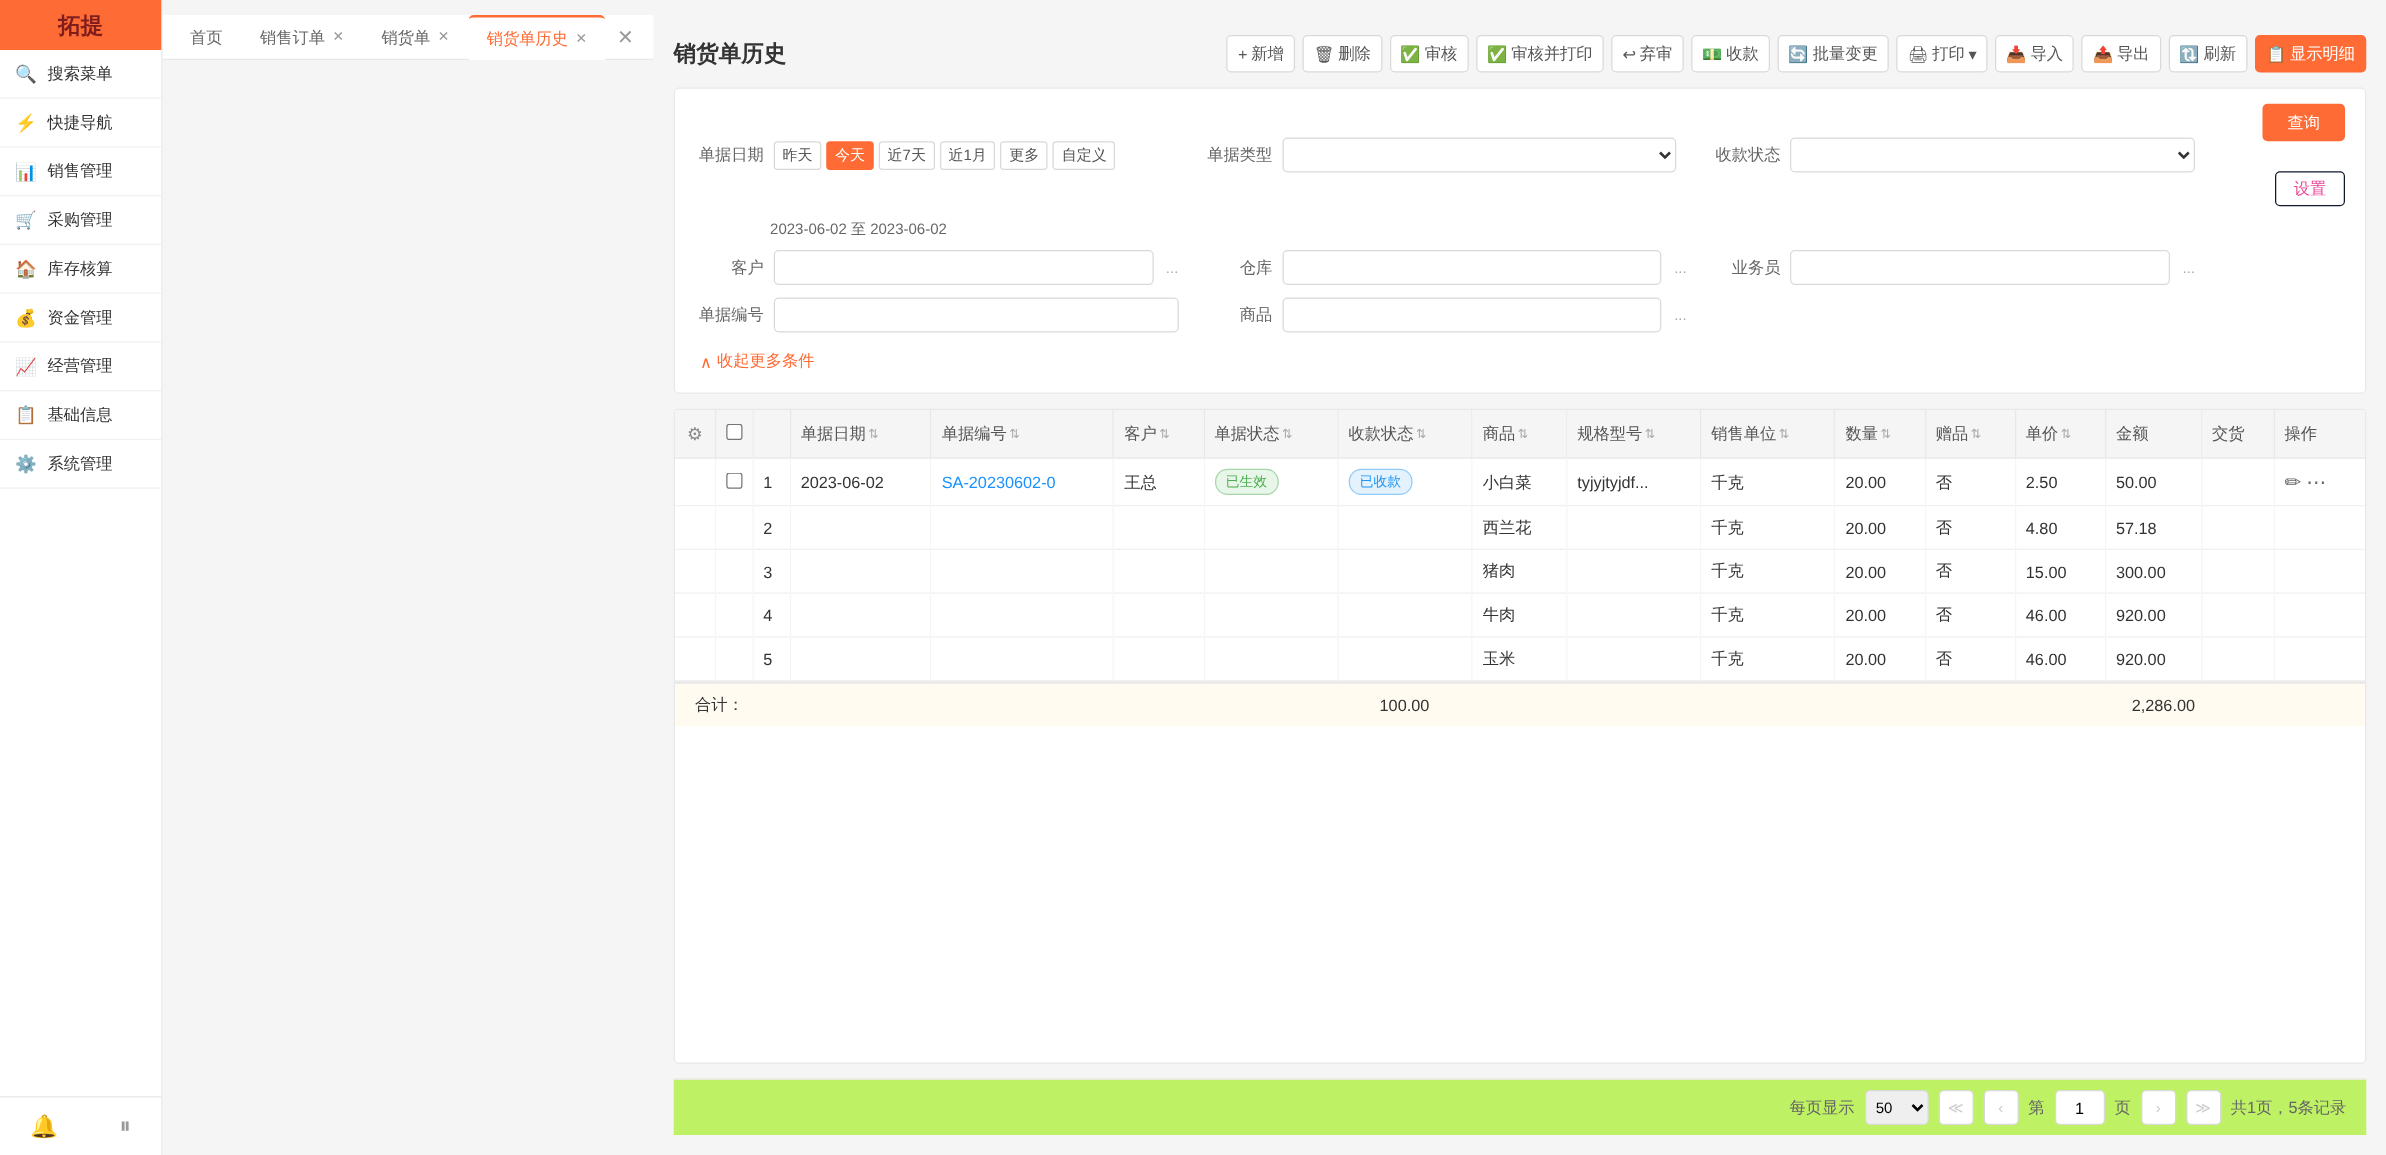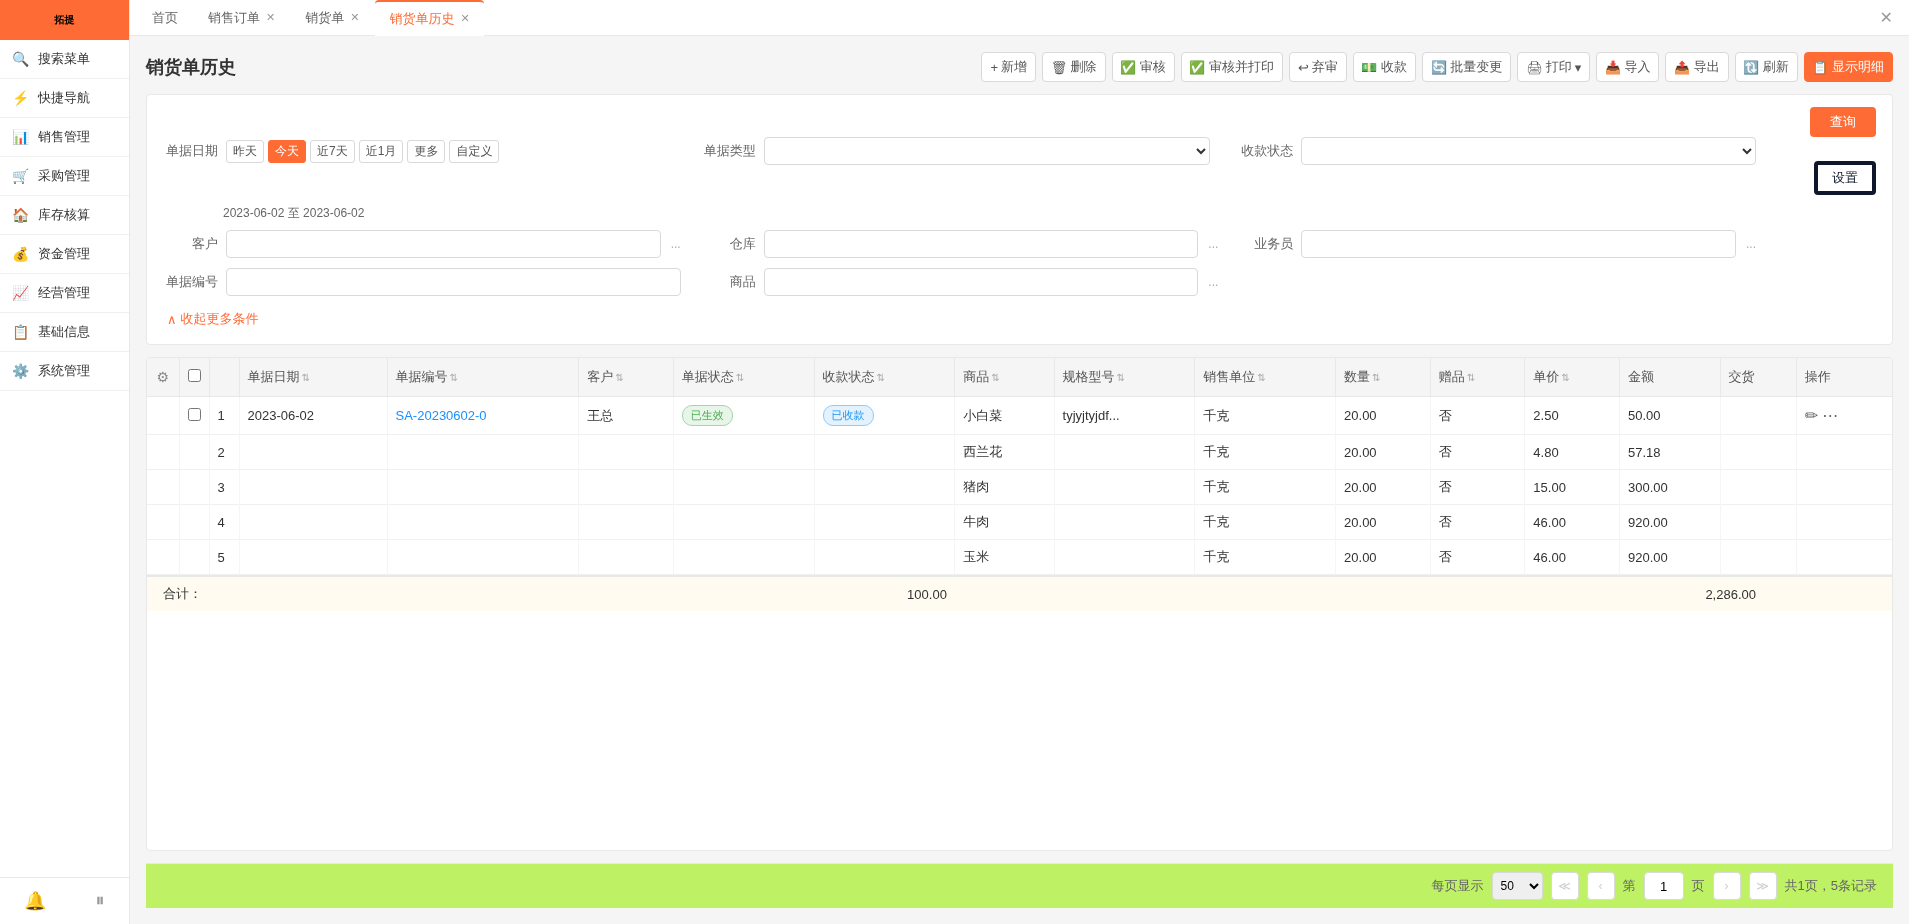--- a/index.html
+++ b/index.html
@@ -14,22 +14,22 @@
       flex-direction: column;
       height: 100%;
       flex-shrink: 0;
     }
     .sidebar-logo {
       height: 40px;
       background: #ff6b35;
       display: flex;
       align-items: center;
       justify-content: center;
-      color: #000000;
-      font-size: 10px;
+      color: #7f1d1d;
+      font-size: 18px;
       font-weight: bold;
     }
     .sidebar-item {
       display: flex;
       align-items: center;
       padding: 10px 12px;
       cursor: pointer;
       color: #333;
       gap: 8px;
       border-bottom: 1px solid #f0f0f0;
@@ -47,22 +47,23 @@
       cursor: pointer;
       color: #999;
       padding: 4px 8px;
       font-size: 18px;
     }
 
     
     .main {
       flex: 1;
       display: flex;
-      flex-direction: column;
+      flex-direction: row;
       overflow: hidden;
+      margin-top: 12px;
     }
 
     
     .tab-bar {
       background: #fff;
       border-bottom: 1px solid #e8e8e8;
       display: flex;
       align-items: center;
       height: 36px;
       padding: 0 8px;
@@ -244,22 +245,22 @@
       color: white;
       border: none;
       border-radius: 4px;
       padding: 6px 20px;
       cursor: pointer;
       font-size: 13px;
       font-weight: 500;
     }
     .settings-btn {
       background: #fff;
-      color: #0f172a;
-      border: 4px solid #0f172a;
+      color: #ec4899;
+      border: 1px solid #0f172a;
       border-radius: 4px;
       padding: 4px 14px;
       cursor: pointer;
       font-size: 13px;
       margin-top: 4px;
     }
 
     
     .table-container {
       background: #fff;

